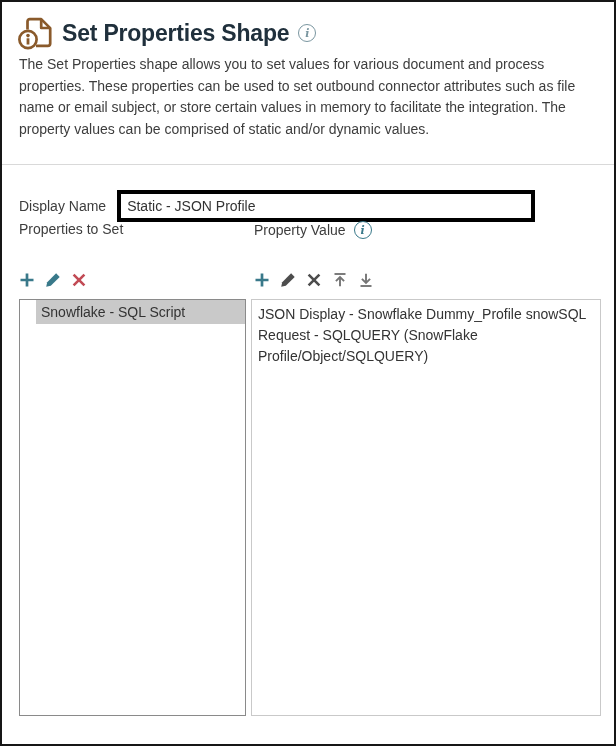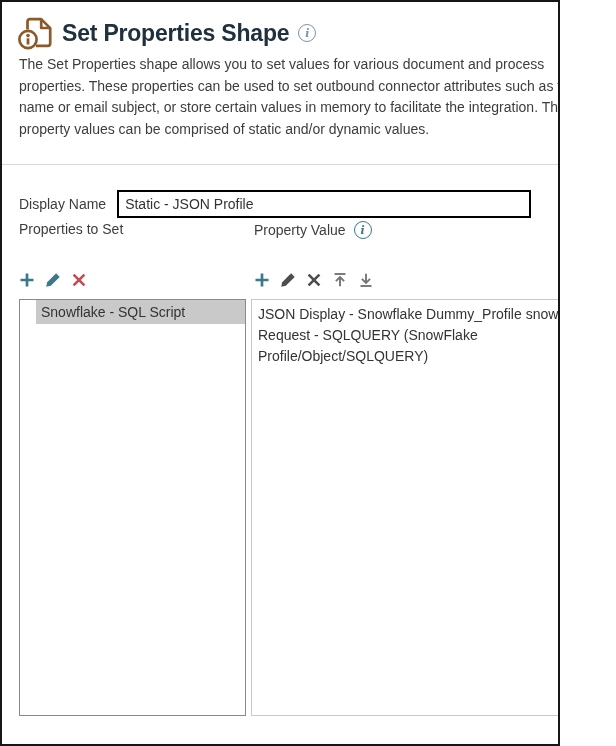--- a/index.html
+++ b/index.html
@@ -1,18 +1,18 @@
 <!DOCTYPE html>
 <html><head>
 <meta charset="utf-8">
 <style>
   html,body{margin:0;padding:0;background:#fff;}
   .page{
     position:relative;
-    width:560px;height:746px;
+    width:616px;height:746px;
     box-sizing:border-box;
     background:#fff;
     border:2px solid #161616;
     font-family:"Liberation Sans", sans-serif;
     overflow:hidden;
   }
   
   .header{position:absolute;left:15px;top:13px;display:flex;align-items:center;}
   .doc-icon{width:38px;height:36px;flex:0 0 auto;}
   .title{
@@ -35,21 +35,21 @@
     position:absolute;left:17px;top:52px;width:586px;
     font-size:14px;line-height:21.5px;color:#3d3d3d;
   }
   
   .divider{position:absolute;left:0;right:0;top:162px;height:0;border-top:1px solid #d9d9d9;}
   
   .display-row{position:absolute;left:17px;top:188px;display:flex;align-items:center;}
   .field-label{font-size:14px;color:#3d3d3d;margin-right:11px;}
   .display-input{
     width:398px;height:24px;
-    border:2px solid #000000;border-radius:0;
+    border:4px solid #000000;border-radius:0;
     font-family:"Liberation Sans", sans-serif;
     font-size:14px;color:#333;padding:0 6px;outline:none;background:#fff;
   }
   
   .panel-label{position:absolute;top:219px;font-size:14px;color:#3d3d3d;display:flex;align-items:center;}
   .panel-label.left{left:17px;}
   .panel-label.right{left:252px;}
   .pv-info{color:#39798a;margin-left:8px;}
   
   .toolbar{position:absolute;top:269px;display:flex;align-items:center;gap:8px;}

